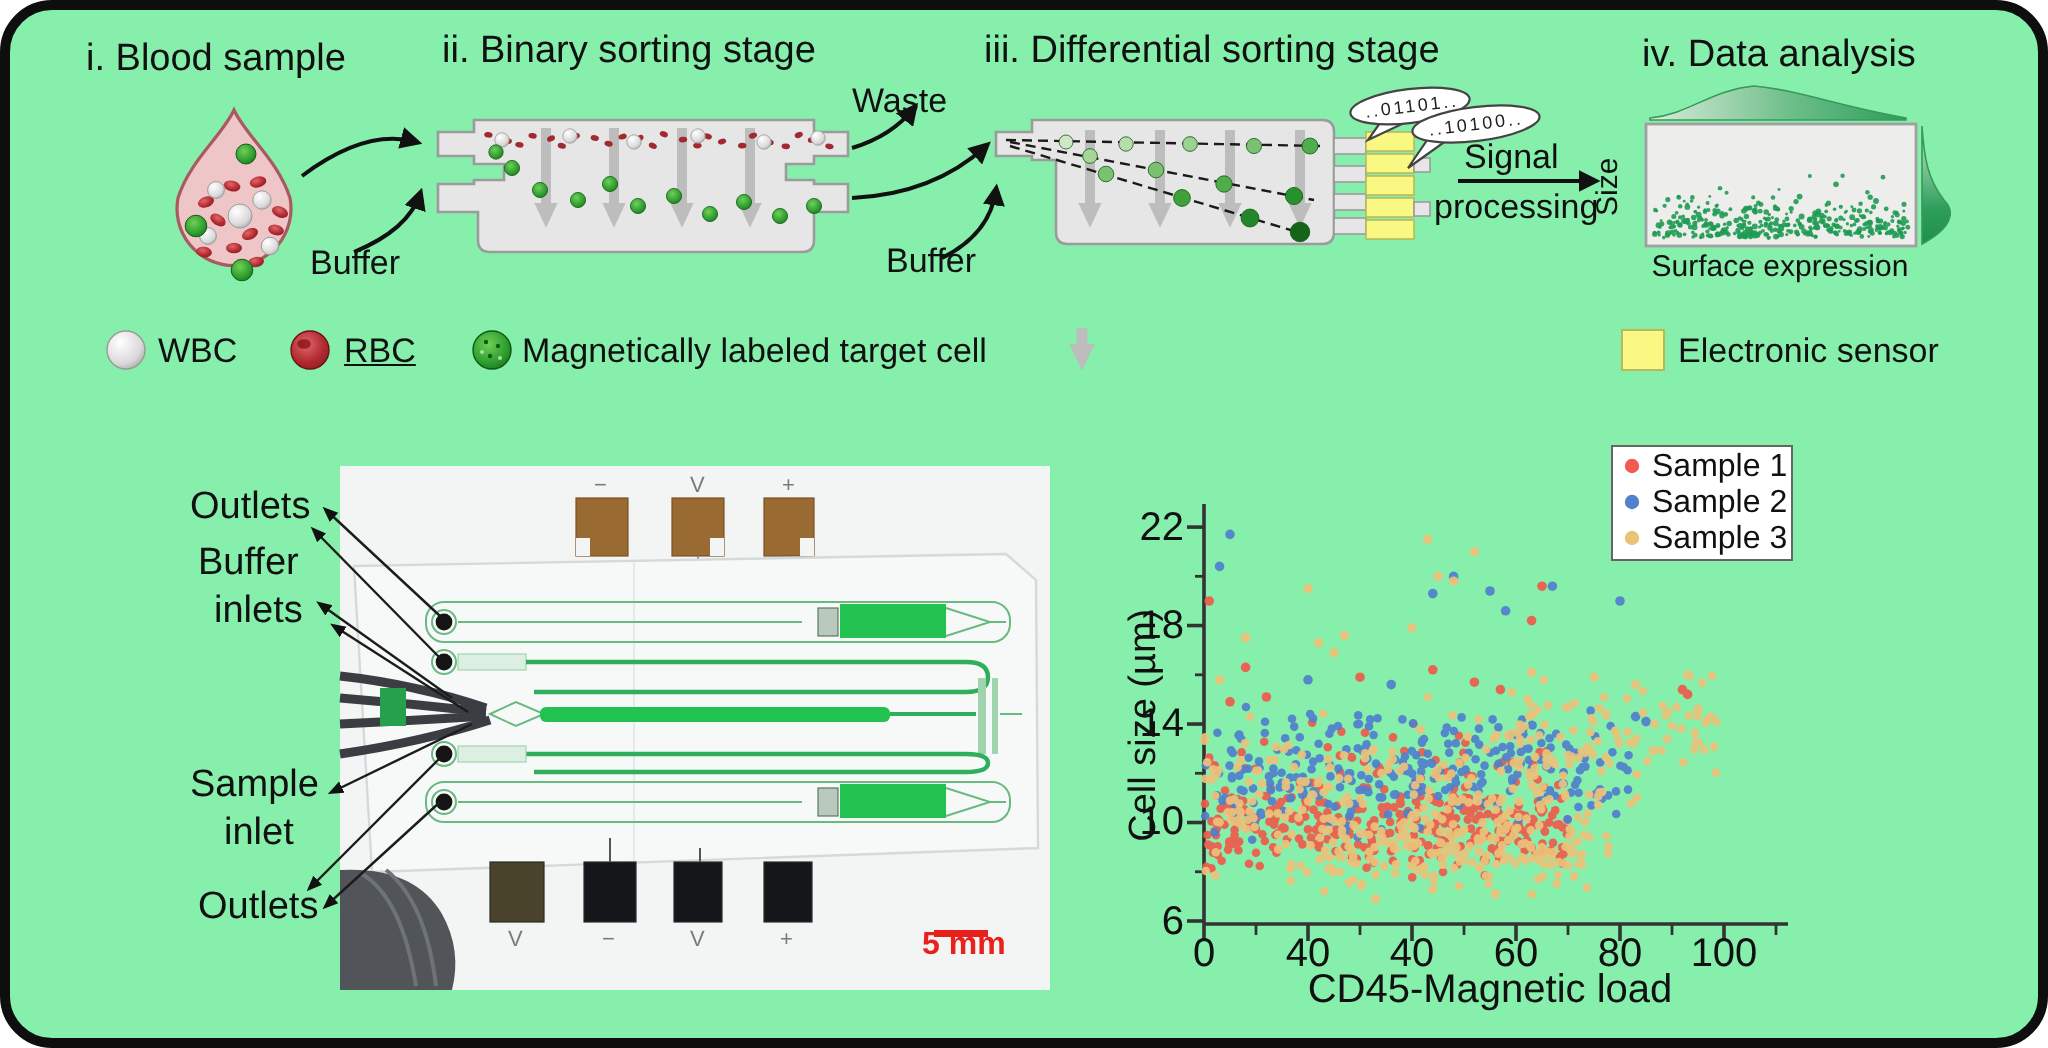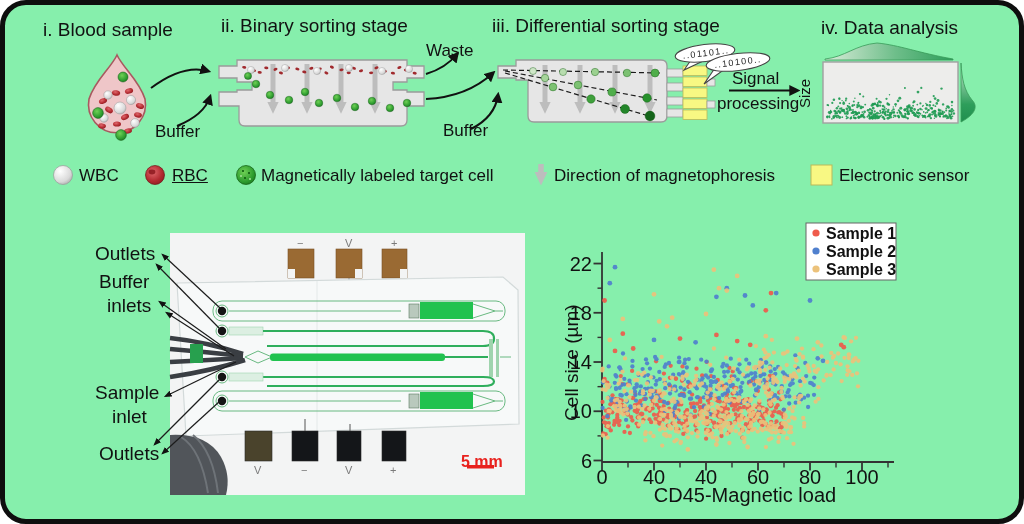--- a/index.html
+++ b/index.html
@@ -1,19 +1,19 @@
 <!DOCTYPE html>
 <html><head>
 <meta charset="utf-8">
 <style>
   html,body{margin:0;padding:0;background:#fff;}
   .figure{position:relative;width:1024px;height:524px;background:#86efac;border:5px solid #0e0e0e;
           border-radius:26px;box-sizing:border-box;overflow:hidden;font-family:"Liberation Sans",sans-serif;}
   .txt{position:absolute;font-family:"Liberation Sans",sans-serif;color:#111;line-height:1.12;white-space:nowrap;}
-  .t19{font-size:19px;} .t17{font-size:17px;} .t16{font-size:16px;font-weight:bold;} .t15{font-size:15px;}
+  .t19{font-size:19px;} .t17{font-size:17px;} .t16{font-size:16px;} .t15{font-size:15px;}
   .t20{font-size:20px;} .t11{font-size:11px;color:#7a7a7a;}
   .ctr{text-align:center;}
   .rot{transform:rotate(-90deg);transform-origin:center;}
   .bubble-txt{font-size:9px;letter-spacing:1.4px;color:#222;transform:rotate(-7deg);text-align:center;}
   .red{color:#e8211d;font-weight:bold;}
   .tick{position:absolute;font-family:"Liberation Sans",sans-serif;font-size:20px;color:#111;line-height:1;}
   .tick.y{width:38px;text-align:right;}
   .tick.x{width:44px;text-align:center;}
   svg{position:absolute;left:0;top:0;}
 </style>
@@ -1911,34 +1911,34 @@
   <div class="txt t17" style="left:150px;top:117px;">Buffer</div>
   <div class="txt t17" style="left:421px;top:36px;">Waste</div>
   <div class="txt t17" style="left:438px;top:116px;">Buffer</div>
 
   <div class="txt bubble-txt" style="left:672px;top:43px;width:58px;">..01101..</div>
   <div class="txt bubble-txt" style="left:702px;top:52px;width:62px;">..10100..</div>
   <div class="txt t17" style="left:727px;top:64px;">Signal</div>
   <div class="txt t17" style="left:712px;top:89px;">processing</div>
 
   <div class="txt t15 rot" style="left:780px;top:80px;width:40px;text-align:center;">Size</div>
+  <div class="txt t15 ctr" style="left:815px;top:121px;width:140px;">Surface expression</div>
 
   <div class="txt t17" style="left:74px;top:161px;">WBC</div>
   <div class="txt t17" style="left:167px;top:161px;text-decoration:underline;">RBC</div>
   <div class="txt t17" style="left:256px;top:161px;">Magnetically labeled target cell</div>
-  <div class="txt t17" style="left:549px;top:161px;">Direction of magnetophoresis</div>
   <div class="txt t17" style="left:834px;top:161px;">Electronic sensor</div>
 
   <div class="txt t19" style="left:90px;top:238px;">Outlets</div>
   <div class="txt t19" style="left:94px;top:266px;">Buffer</div>
   <div class="txt t19" style="left:102px;top:290px;">inlets</div>
   <div class="txt t19" style="left:90px;top:377px;">Sample</div>
   <div class="txt t19" style="left:107px;top:401px;">inlet</div>
   <div class="txt t19" style="left:94px;top:438px;">Outlets</div>
-  <div class="txt t16 red" style="left:456px;top:448px;">5 mm</div>
+  <div class="txt t16 red" style="left:456px;top:459px;">5 mm</div>
 
   <div class="txt t11" style="left:292px;top:232px;">−</div>
   <div class="txt t11" style="left:340px;top:232px;">V</div>
   <div class="txt t11" style="left:386px;top:232px;">+</div>
   <div class="txt t11" style="left:249px;top:459px;">V</div>
   <div class="txt t11" style="left:296px;top:459px;">−</div>
   <div class="txt t11" style="left:340px;top:459px;">V</div>
   <div class="txt t11" style="left:385px;top:459px;">+</div>
 
   <div class="txt t19 rot" style="left:502px;top:347px;width:130px;text-align:center;">Cell size (µm)</div>

